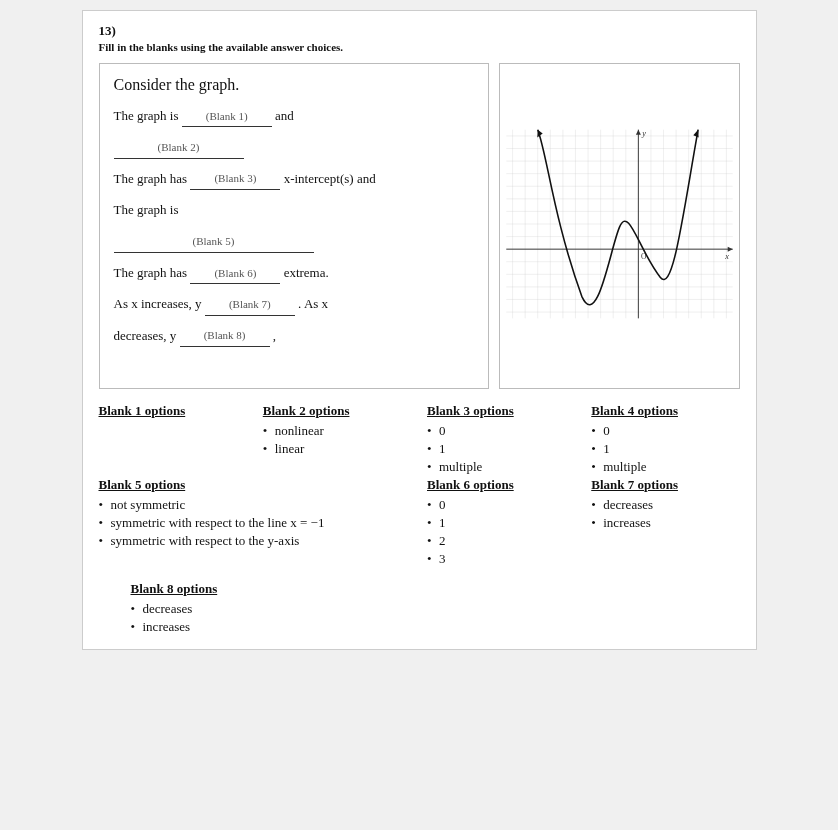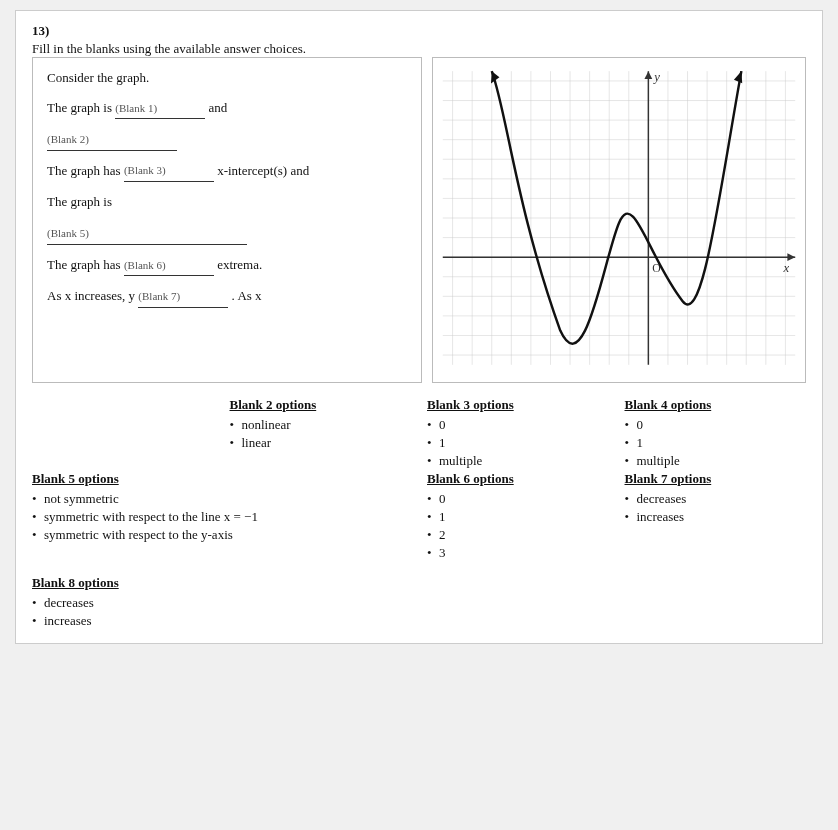--- a/index.html
+++ b/index.html
@@ -8,65 +8,67 @@
       font-family: 'Times New Roman', Times, serif;
       font-size: 14px;
       color: #111;
       width: 838px;
       min-height: 830px;
     }
 
     .outer-container {
       background: #fff;
       margin: 10px auto;
-      width: 808px;
+      width: 675px;
       padding: 12px 16px;
       border: 1px solid #ccc;
     }
 
     .question-number {
       font-size: 13px;
       font-weight: bold;
       margin-bottom: 2px;
     }
 
     .instruction {
-      font-size: 13px;
+      font-size: 11px;
+      margin-bottom: 10px;
+      font-weight: bold;
     }
 
     .main-content {
       display: flex;
       gap: 10px;
     }
 
     .left-panel {
       flex: 0 0 390px;
       border: 1px solid #bbb;
       padding: 12px 14px;
       background: #fff;
     }
 
     .consider-text {
-      font-size: 13px;
+      font-size: 16px;
       margin-bottom: 10px;
     }
 
     .blank-line {
       display: inline-block;
       border-bottom: 1px solid #333;
       min-width: 90px;
       vertical-align: bottom;
       text-align: center;
     }
 
     .blank-label {
       font-size: 11px;
       color: #555;
       display: block;
-      text-align: left;
+      text-align: center;
     }
 
     .sentence-row {
       margin-bottom: 8px;
       font-size: 13px;
       line-height: 1.8;
     }
 
     .right-panel {
       flex: 1;
@@ -123,20 +125,21 @@
       margin-top: 0;
       display: grid;
       grid-template-columns: 1fr 1fr 1fr 1fr;
       gap: 10px 16px;
       font-size: 13px;
     }
 
     .blank8-section {
       margin-top: 12px;
       font-size: 13px;
+      margin-left: 32px;
     }
 
     .blank8-title {
       font-weight: bold;
       text-decoration: underline;
       margin-bottom: 4px;
     }
   </style>
 </head>
 <body>
@@ -192,20 +195,27 @@
       </div>
 
       <div class="sentence-row">
         <span>As x increases, y</span>
         <span class="blank-line">
           <span class="blank-label">(Blank 7)</span>
         </span>
         <span>. As x</span>
       </div>
 
+      <div class="sentence-row">
+        <span>decreases, y</span>
+        <span class="blank-line">
+          <span class="blank-label">(Blank 8)</span>
+        </span>
+        <span>,</span>
+      </div>
     </div>
 
     <div class="right-panel">
       <svg class="graph-svg" viewBox="0 0 380 320" xmlns="http://www.w3.org/2000/svg">
 
         <line x1="20" y1="10" x2="20" y2="310" stroke="#ccc" stroke-width="0.5"></line>
         <line x1="40" y1="10" x2="40" y2="310" stroke="#ccc" stroke-width="0.5"></line>
         <line x1="60" y1="10" x2="60" y2="310" stroke="#ccc" stroke-width="0.5"></line>
         <line x1="80" y1="10" x2="80" y2="310" stroke="#ccc" stroke-width="0.5"></line>
         <line x1="100" y1="10" x2="100" y2="310" stroke="#ccc" stroke-width="0.5"></line>
@@ -261,20 +271,21 @@
         <polygon points="60,10 56,22 66,18" fill="#111" transform="rotate(-15, 60, 10)"></polygon>
 
         <polygon points="315,10 309,20 318,22" fill="#111" transform="rotate(10, 315, 10)"></polygon>
       </svg>
     </div>
   </div>
 
   <div class="options-area">
 
     <div class="options-col">
+      <div class="options-title">Blank 1 options</div>
     </div>
 
     <div class="options-col">
       <div class="options-title">Blank 2 options</div>
       <ul class="options-list">
         <li>nonlinear</li>
         <li>linear</li>
       </ul>
     </div>
 

